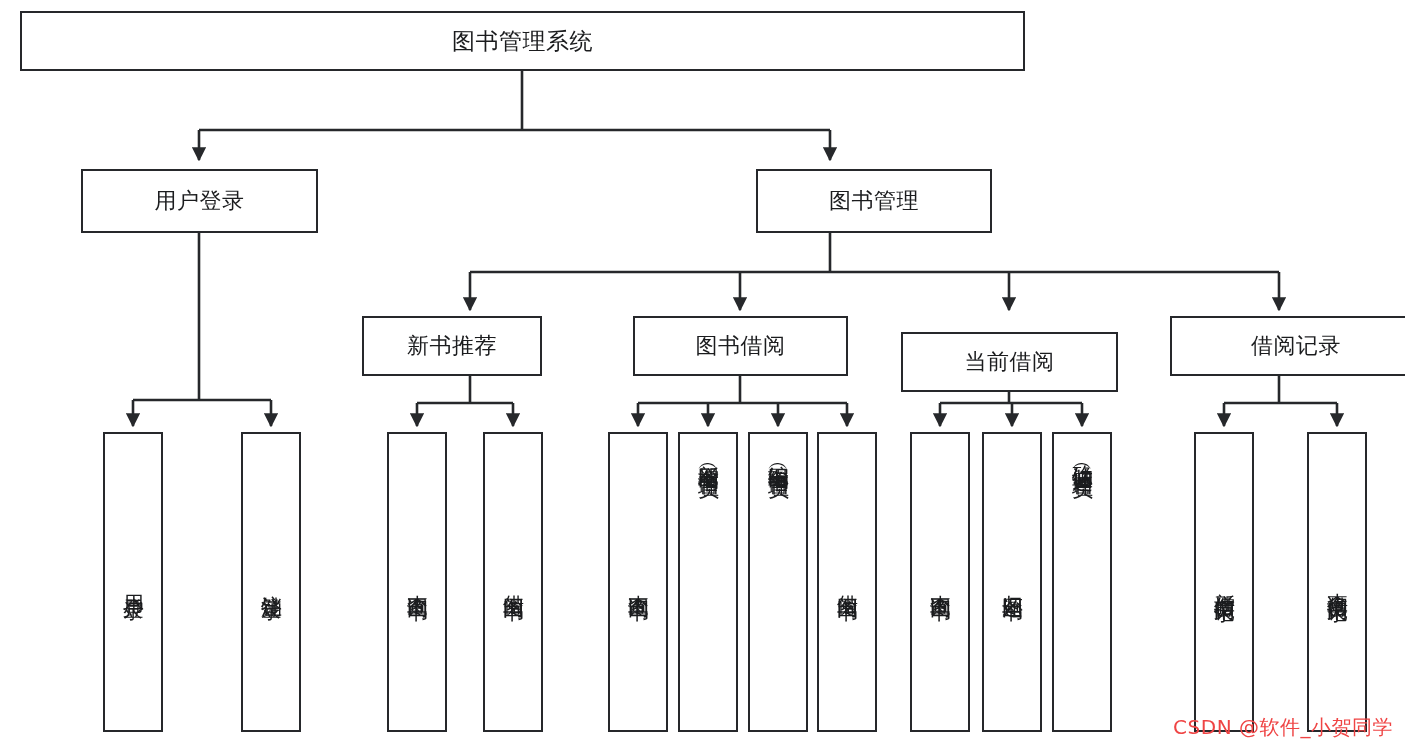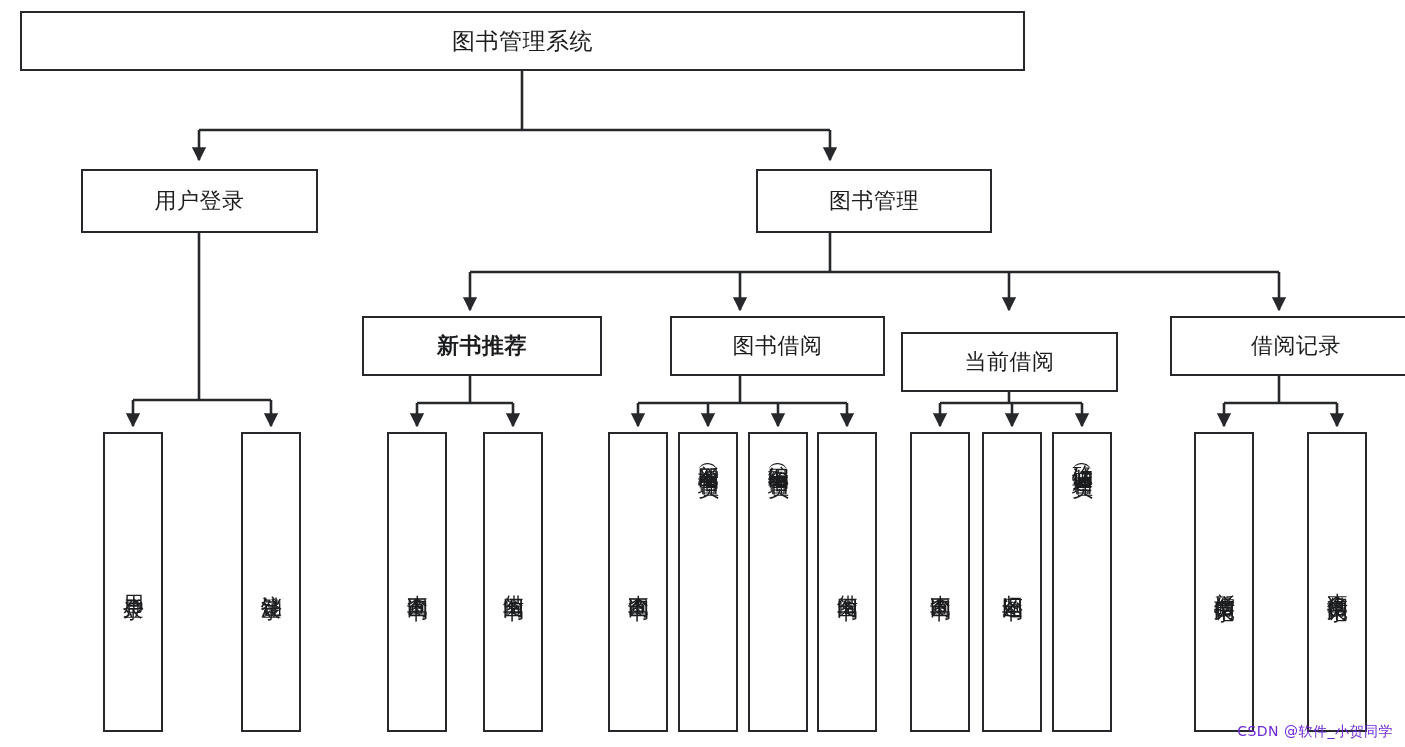--- a/index.html
+++ b/index.html
@@ -68,22 +68,22 @@
     max-height: 282px;
   }
   .v-node.centerish {
     align-items: center;
     padding-top: 0;
   }
   #watermark {
     position: absolute;
     right: 12px;
     bottom: 6px;
-    font-size: 14px;
-    color: #6d28d9;
+    font-size: 20px;
+    color: #ef4444;
     letter-spacing: 0.5px;
     z-index: 5;
     white-space: nowrap;
   }
 </style>
 </head>
 <body>
 
 <div id="canvas">
 
@@ -142,25 +142,25 @@
   </div>
 
   <div class="node h-node" style="left:81px; top:169px; width:237px; height:64px;">
     <span class="lbl">用户登录</span>
   </div>
 
   <div class="node h-node" style="left:712px; top:169px; width:236px; height:64px;margin-left:44px;">
     <span class="lbl">图书管理</span>
   </div>
 
-  <div class="node h-node" style="left:362px; top:316px; width:240px; height:60px;font-weight:bold;">
+  <div class="node h-node" style="left:362px; top:316px; width:180px; height:60px;">
     <span class="lbl">新书推荐</span>
   </div>
 
-  <div class="node h-node" style="left:633px; top:316px; width:215px; height:60px;margin-left:37px;">
+  <div class="node h-node" style="left:633px; top:316px; width:215px; height:60px;">
     <span class="lbl">图书借阅</span>
   </div>
 
   <div class="node h-node" style="left:901px; top:332px; width:217px; height:60px;">
     <span class="lbl">当前借阅</span>
   </div>
 
   <div class="node h-node" style="left:1170px; top:316px; width:252px; height:60px;">
     <span class="lbl">借阅记录</span>
   </div>

